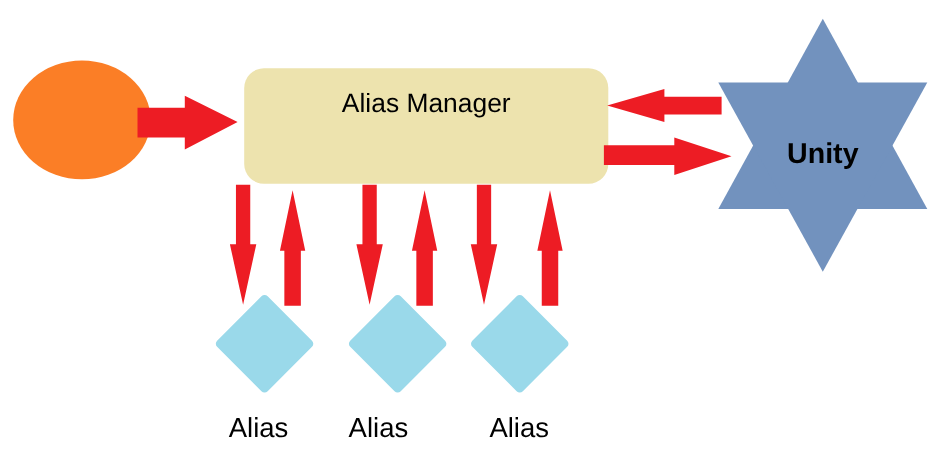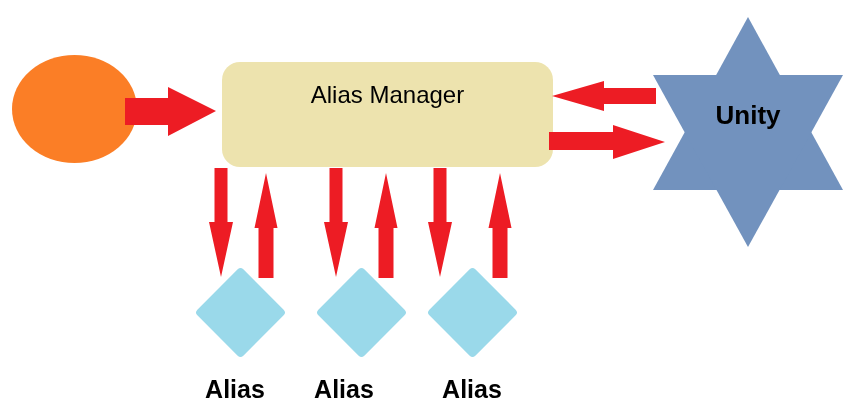--- a/index.html
+++ b/index.html
@@ -13,28 +13,28 @@
   
   .circle{left:12px;top:55px;width:125px;height:108px;border-radius:50%;}
   .programmer-label{left:10px;top:163px;font-size:25px;}
 
   
   .meshbox{left:222px;top:62px;width:331px;height:105px;border-radius:18px;text-align:center;}
   .mesh-label{display:inline-block;margin-top:19px;font-size:24px;}
 
   
   .star{position:absolute;left:648px;top:12px;}
-  .unity-label{left:653px;top:100px;width:190px;text-align:center;font-size:26px;font-weight:bold;}
+  .unity-label{left:653px;top:124px;width:190px;text-align:center;font-size:26px;font-weight:bold;}
 
   
   .diamond{width:65px;height:65px;transform:rotate(45deg);border-radius:4px;}
   .d1{left:208px;top:280px;}
   .d2{left:329px;top:280px;}
   .d3{left:440px;top:280px;}
-  .alias-label{top:375px;width:120px;text-align:center;font-size:25px;font-weight:bold;}
+  .alias-label{top:375px;width:120px;text-align:center;font-size:25px;font-weight:normal;}
   .a1{left:175px;}
   .a2{left:284px;}
   .a3{left:412px;}
 
   
   .arrows{position:absolute;left:0;top:0;pointer-events:none;}
 </style>
 </head>
 <body>
 

